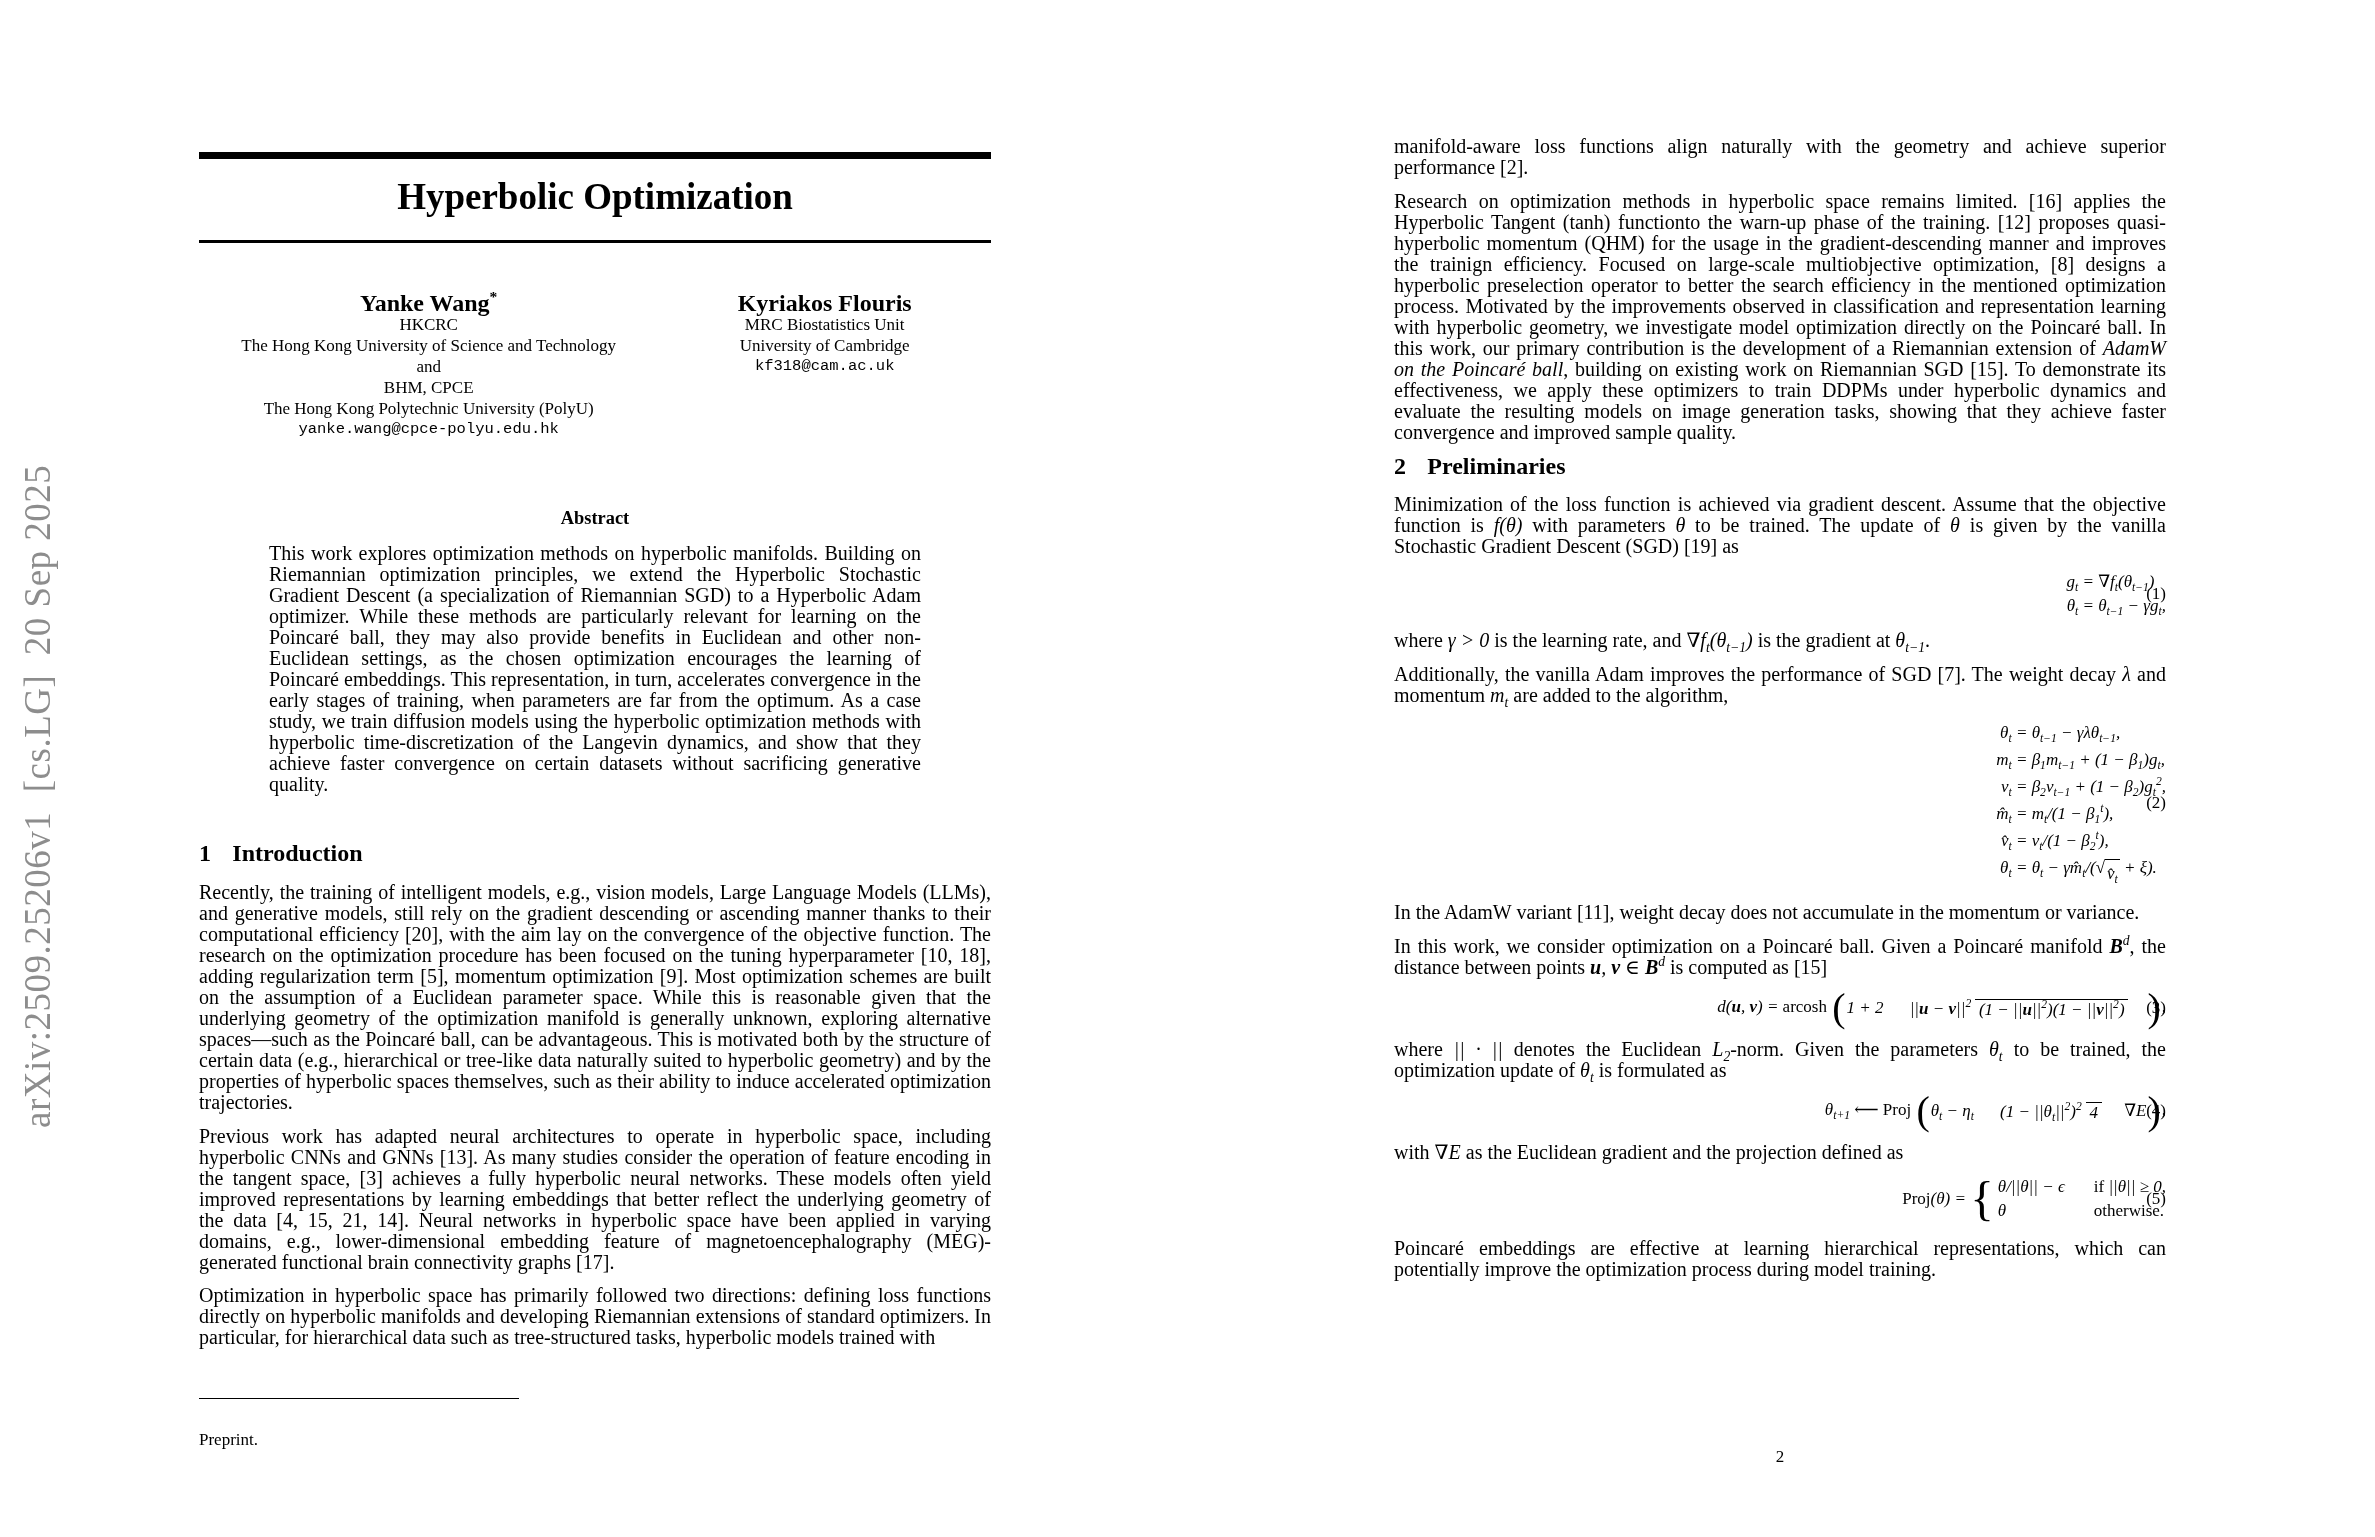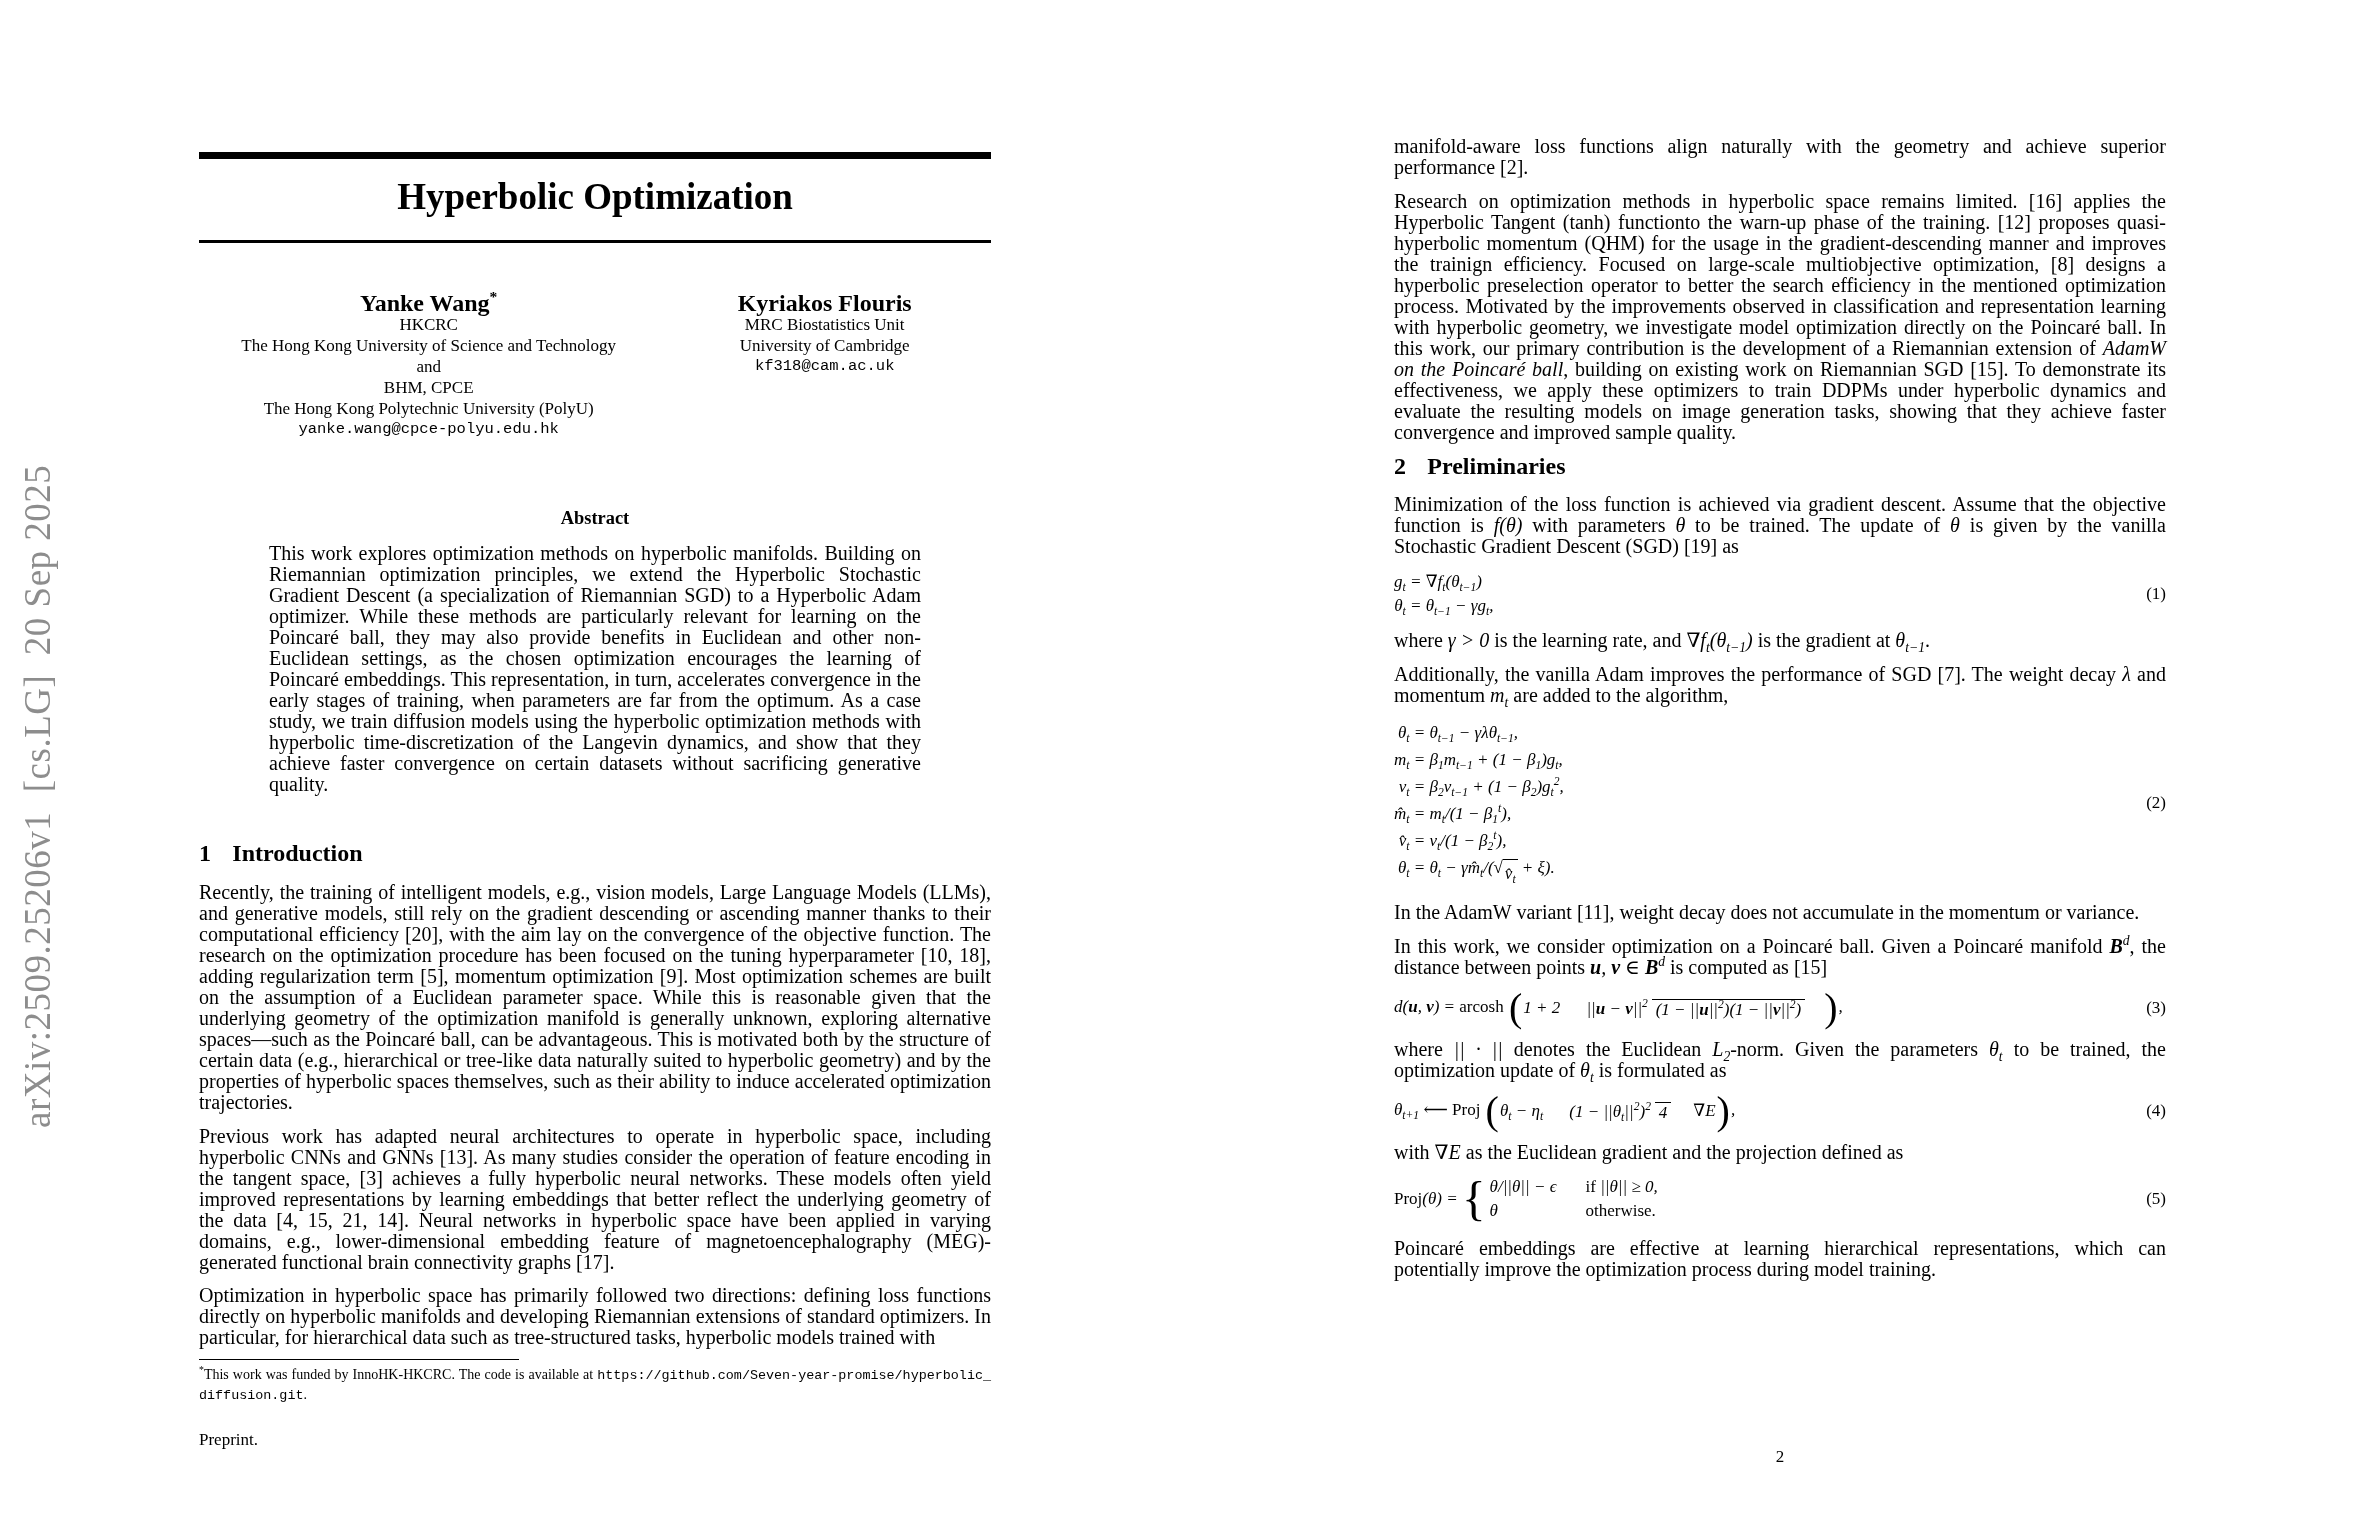--- a/index.html
+++ b/index.html
@@ -45,21 +45,21 @@
   .fn-text{font-size:14px;line-height:18.4px;text-align:justify;}
   .fn-text sup{font-size:70%;}
   .mono{font-family:"Liberation Mono","DejaVu Sans Mono",monospace;font-size:13.4px;word-break:break-all;}
   .preprint{margin-top:25px;font-size:17px;}
   .pagenum{margin-top:auto;text-align:center;font-size:17px;}
   
   .sec2{margin-top:10px;}
   .minimization{margin-top:14.6px;}
   .adamw,.embeddings{margin-top:15.5px;}
   
-  .eqrow{position:relative;display:flex;justify-content:flex-start;align-items:center;margin-top:12.6px;font-size:17px;}
+  .eqrow{position:relative;display:flex;justify-content:flex-end;align-items:center;margin-top:12.6px;font-size:17px;}
   .eqnum{position:absolute;right:0;top:50%;transform:translateY(-50%);font-style:normal;}
   .math{font-style:italic;}
   .mi{font-style:italic;}
   .mr{font-style:normal;}
   .mb{font-weight:bold;}
   sub,sup{font-size:68%;line-height:0;}
   .eqgrid{display:inline-grid;grid-template-columns:auto auto;line-height:27px;}
   .eqgrid.tight{line-height:24px;}
   .al{text-align:right;white-space:pre;}
   .ar{text-align:left;white-space:pre;}
@@ -112,21 +112,20 @@
   <div class="sec-head">
     <span class="sec-num">1</span><span>Introduction</span>
   </div>
 
   <div class="para p1">Recently, the training of intelligent models, e.g., vision models, Large Language Models (LLMs), and generative models, still rely on the gradient descending or ascending manner thanks to their computational efficiency [20], with the aim lay on the convergence of the objective function. The research on the optimization procedure has been focused on the tuning hyperparameter [10, 18], adding regularization term [5], momentum optimization [9]. Most optimization schemes are built on the assumption of a Euclidean parameter space. While this is reasonable given that the underlying geometry of the optimization manifold is generally unknown, exploring alternative spaces—such as the Poincaré ball, can be advantageous. This is motivated both by the structure of certain data (e.g., hierarchical or tree-like data naturally suited to hyperbolic geometry) and by the properties of hyperbolic spaces themselves, such as their ability to induce accelerated optimization trajectories.</div>
   <div class="para mt-p">Previous work has adapted neural architectures to operate in hyperbolic space, including hyperbolic CNNs and GNNs [13]. As many studies consider the operation of feature encoding in the tangent space, [3] achieves a fully hyperbolic neural networks. These models often yield improved representations by learning embeddings that better reflect the underlying geometry of the data [4, 15, 21, 14]. Neural networks in hyperbolic space have been applied in varying domains, e.g., lower-dimensional embedding feature of magnetoencephalography (MEG)-generated functional brain connectivity graphs [17].</div>
   <div class="para mt-p">Optimization in hyperbolic space has primarily followed two directions: defining loss functions directly on hyperbolic manifolds and developing Riemannian extensions of standard optimizers. In particular, for hierarchical data such as tree-structured tasks, hyperbolic models trained with</div>
 
   <div class="footnote">
     <div class="fn-rule"></div>
-    <div class="fn-text"><sup>*</sup><span>This work was funded by InnoHK-HKCRC. The code is available at </span><span class="mono">https://github.com/Seven-year-promise/hyperbolic_diffusion.git</span><span>.</span></div>
   </div>
 
   <div class="preprint">Preprint.</div>
 </div>
 
 <div class="page-col col-right">
 
   <div class="para">manifold-aware loss functions align naturally with the geometry and achieve superior performance [2].</div>
   <div class="para mt-p">Research on optimization methods in hyperbolic space remains limited.  [16] applies the Hyperbolic Tangent (tanh) functionto the warn-up phase of the training.  [12] proposes quasi-hyperbolic momentum (QHM) for the usage in the gradient-descending manner and improves the trainign efficiency. Focused on large-scale multiobjective optimization, [8] designs a hyperbolic preselection operator to better the search efficiency in the mentioned optimization process.  Motivated by the improvements observed in classification and representation learning with hyperbolic geometry, we investigate model optimization directly on the Poincaré ball. In this work, our primary contribution is the development of a Riemannian extension of <span class="mi">AdamW on the Poincaré ball</span>, building on existing work on Riemannian SGD [15]. To demonstrate its effectiveness, we apply these optimizers to train DDPMs under hyperbolic dynamics and evaluate the resulting models on image generation tasks, showing that they achieve faster convergence and improved sample quality.</div>
 

